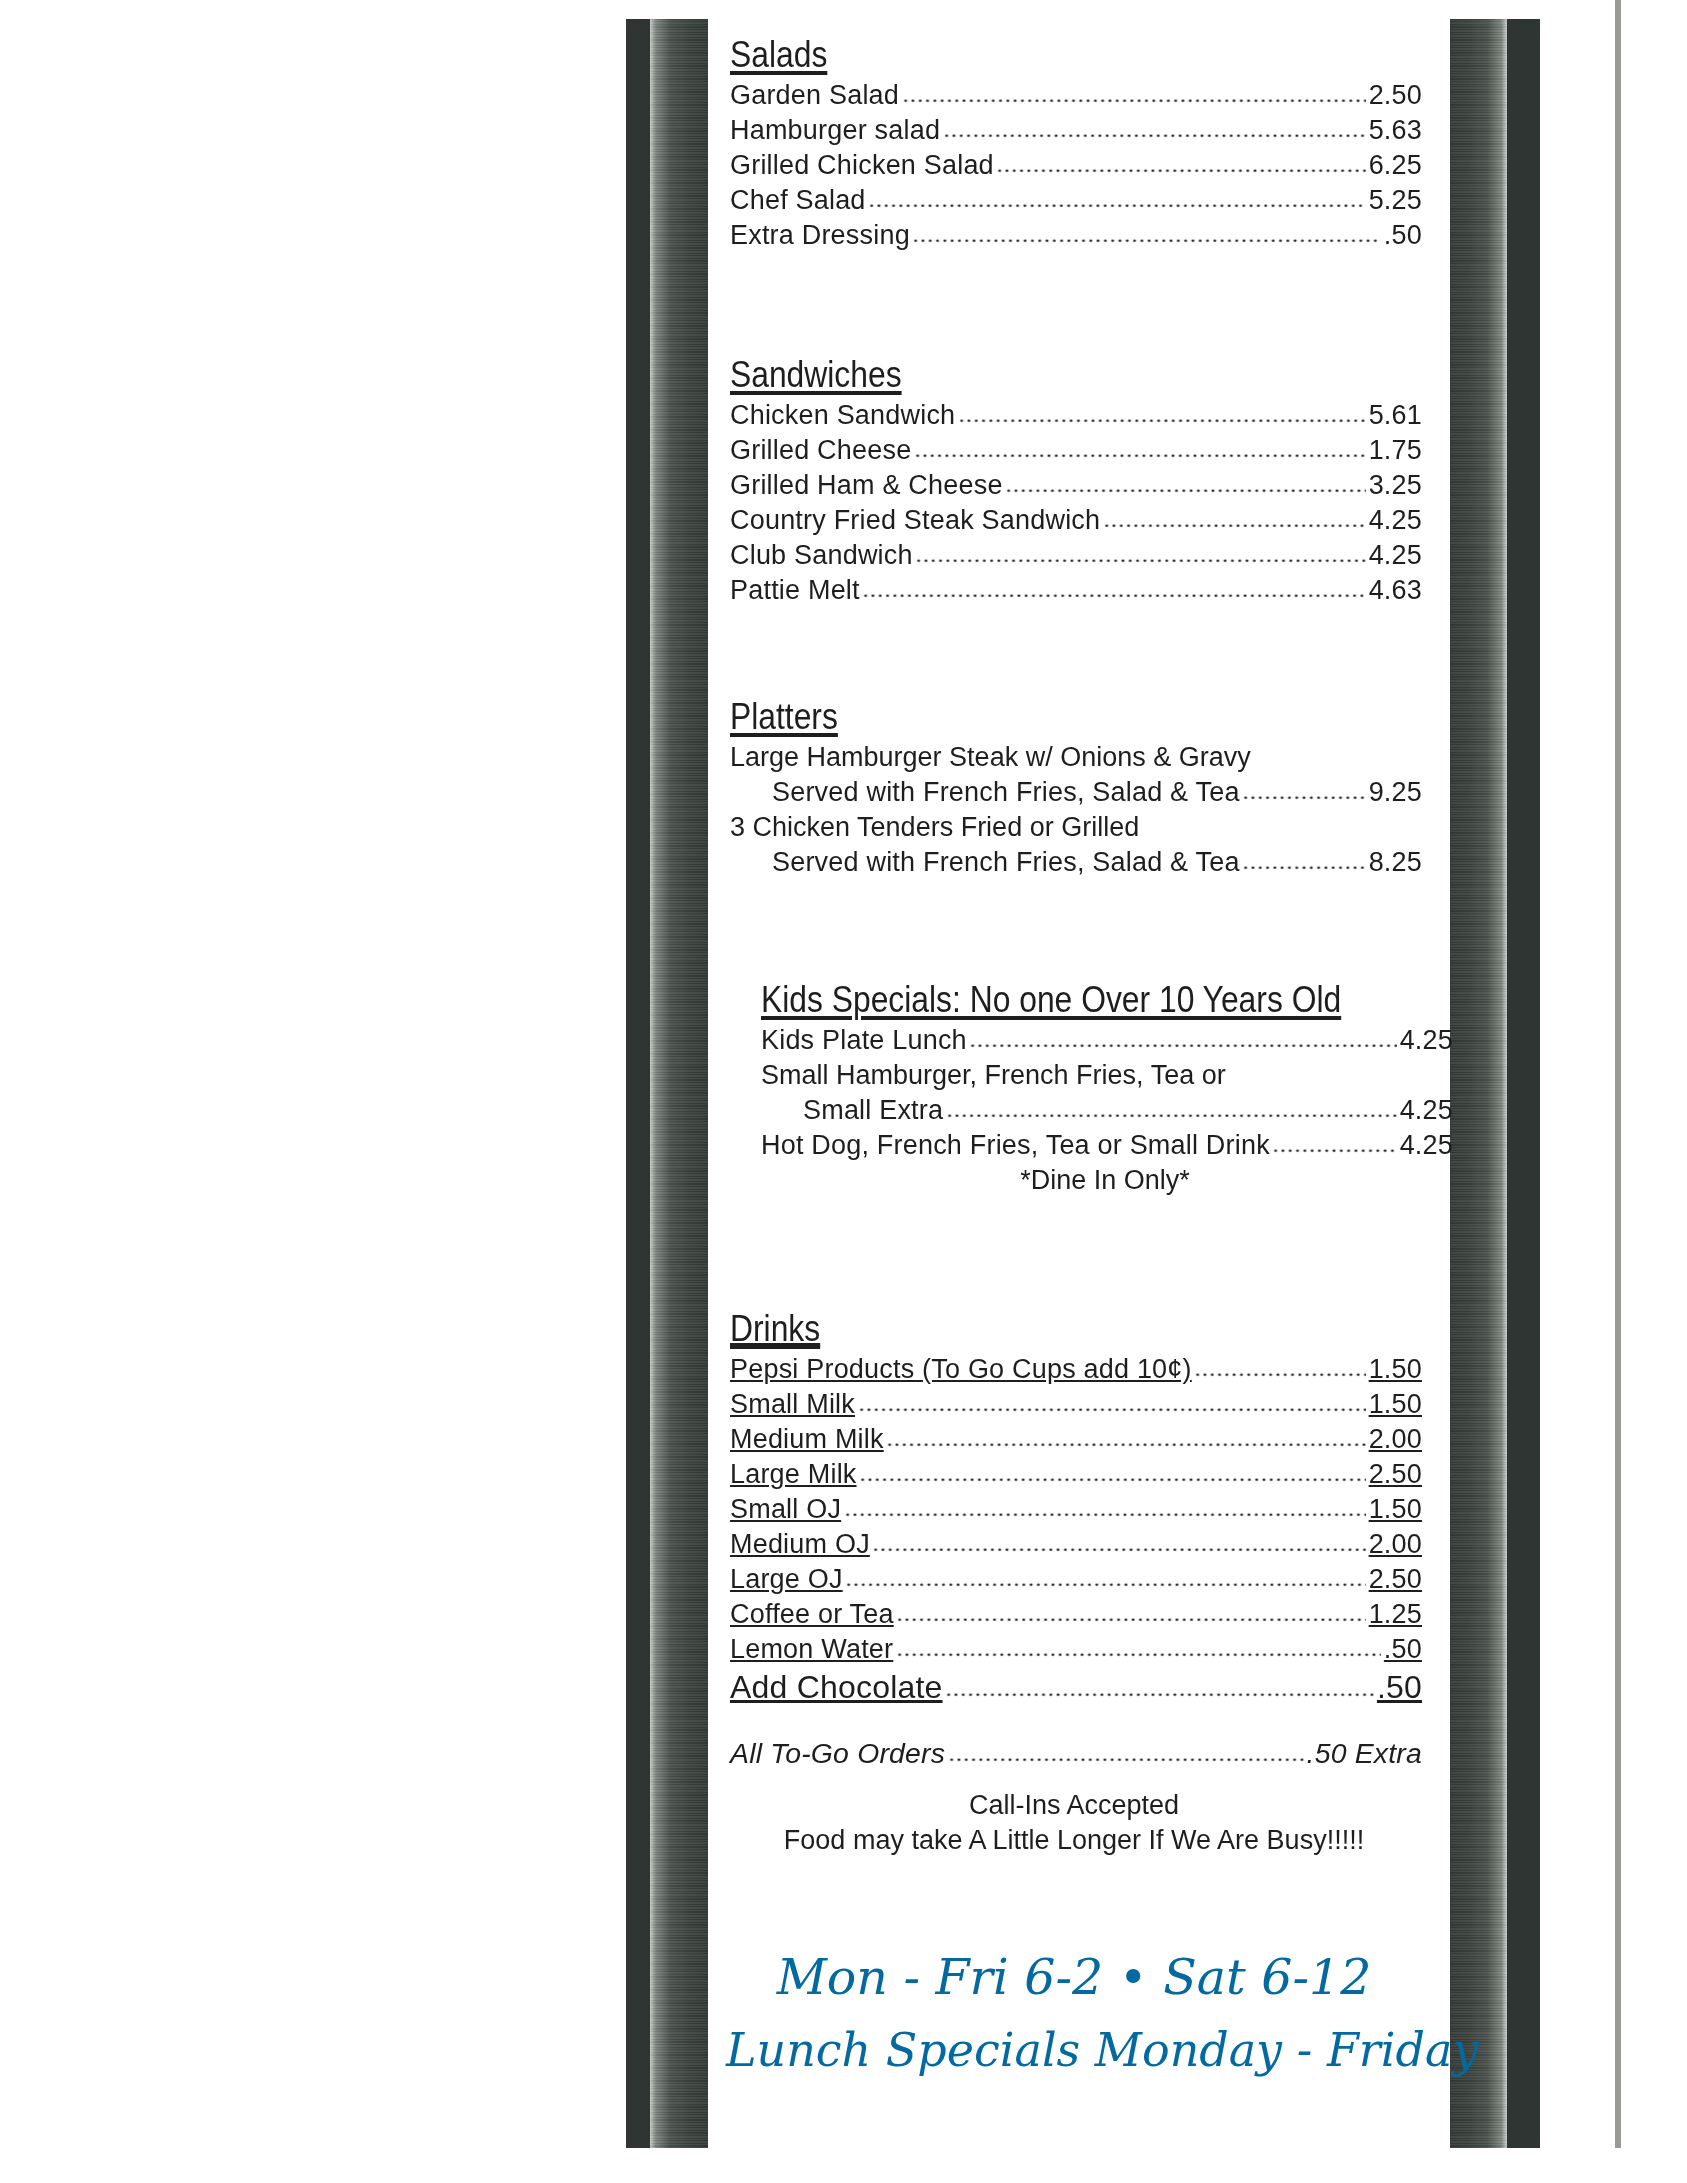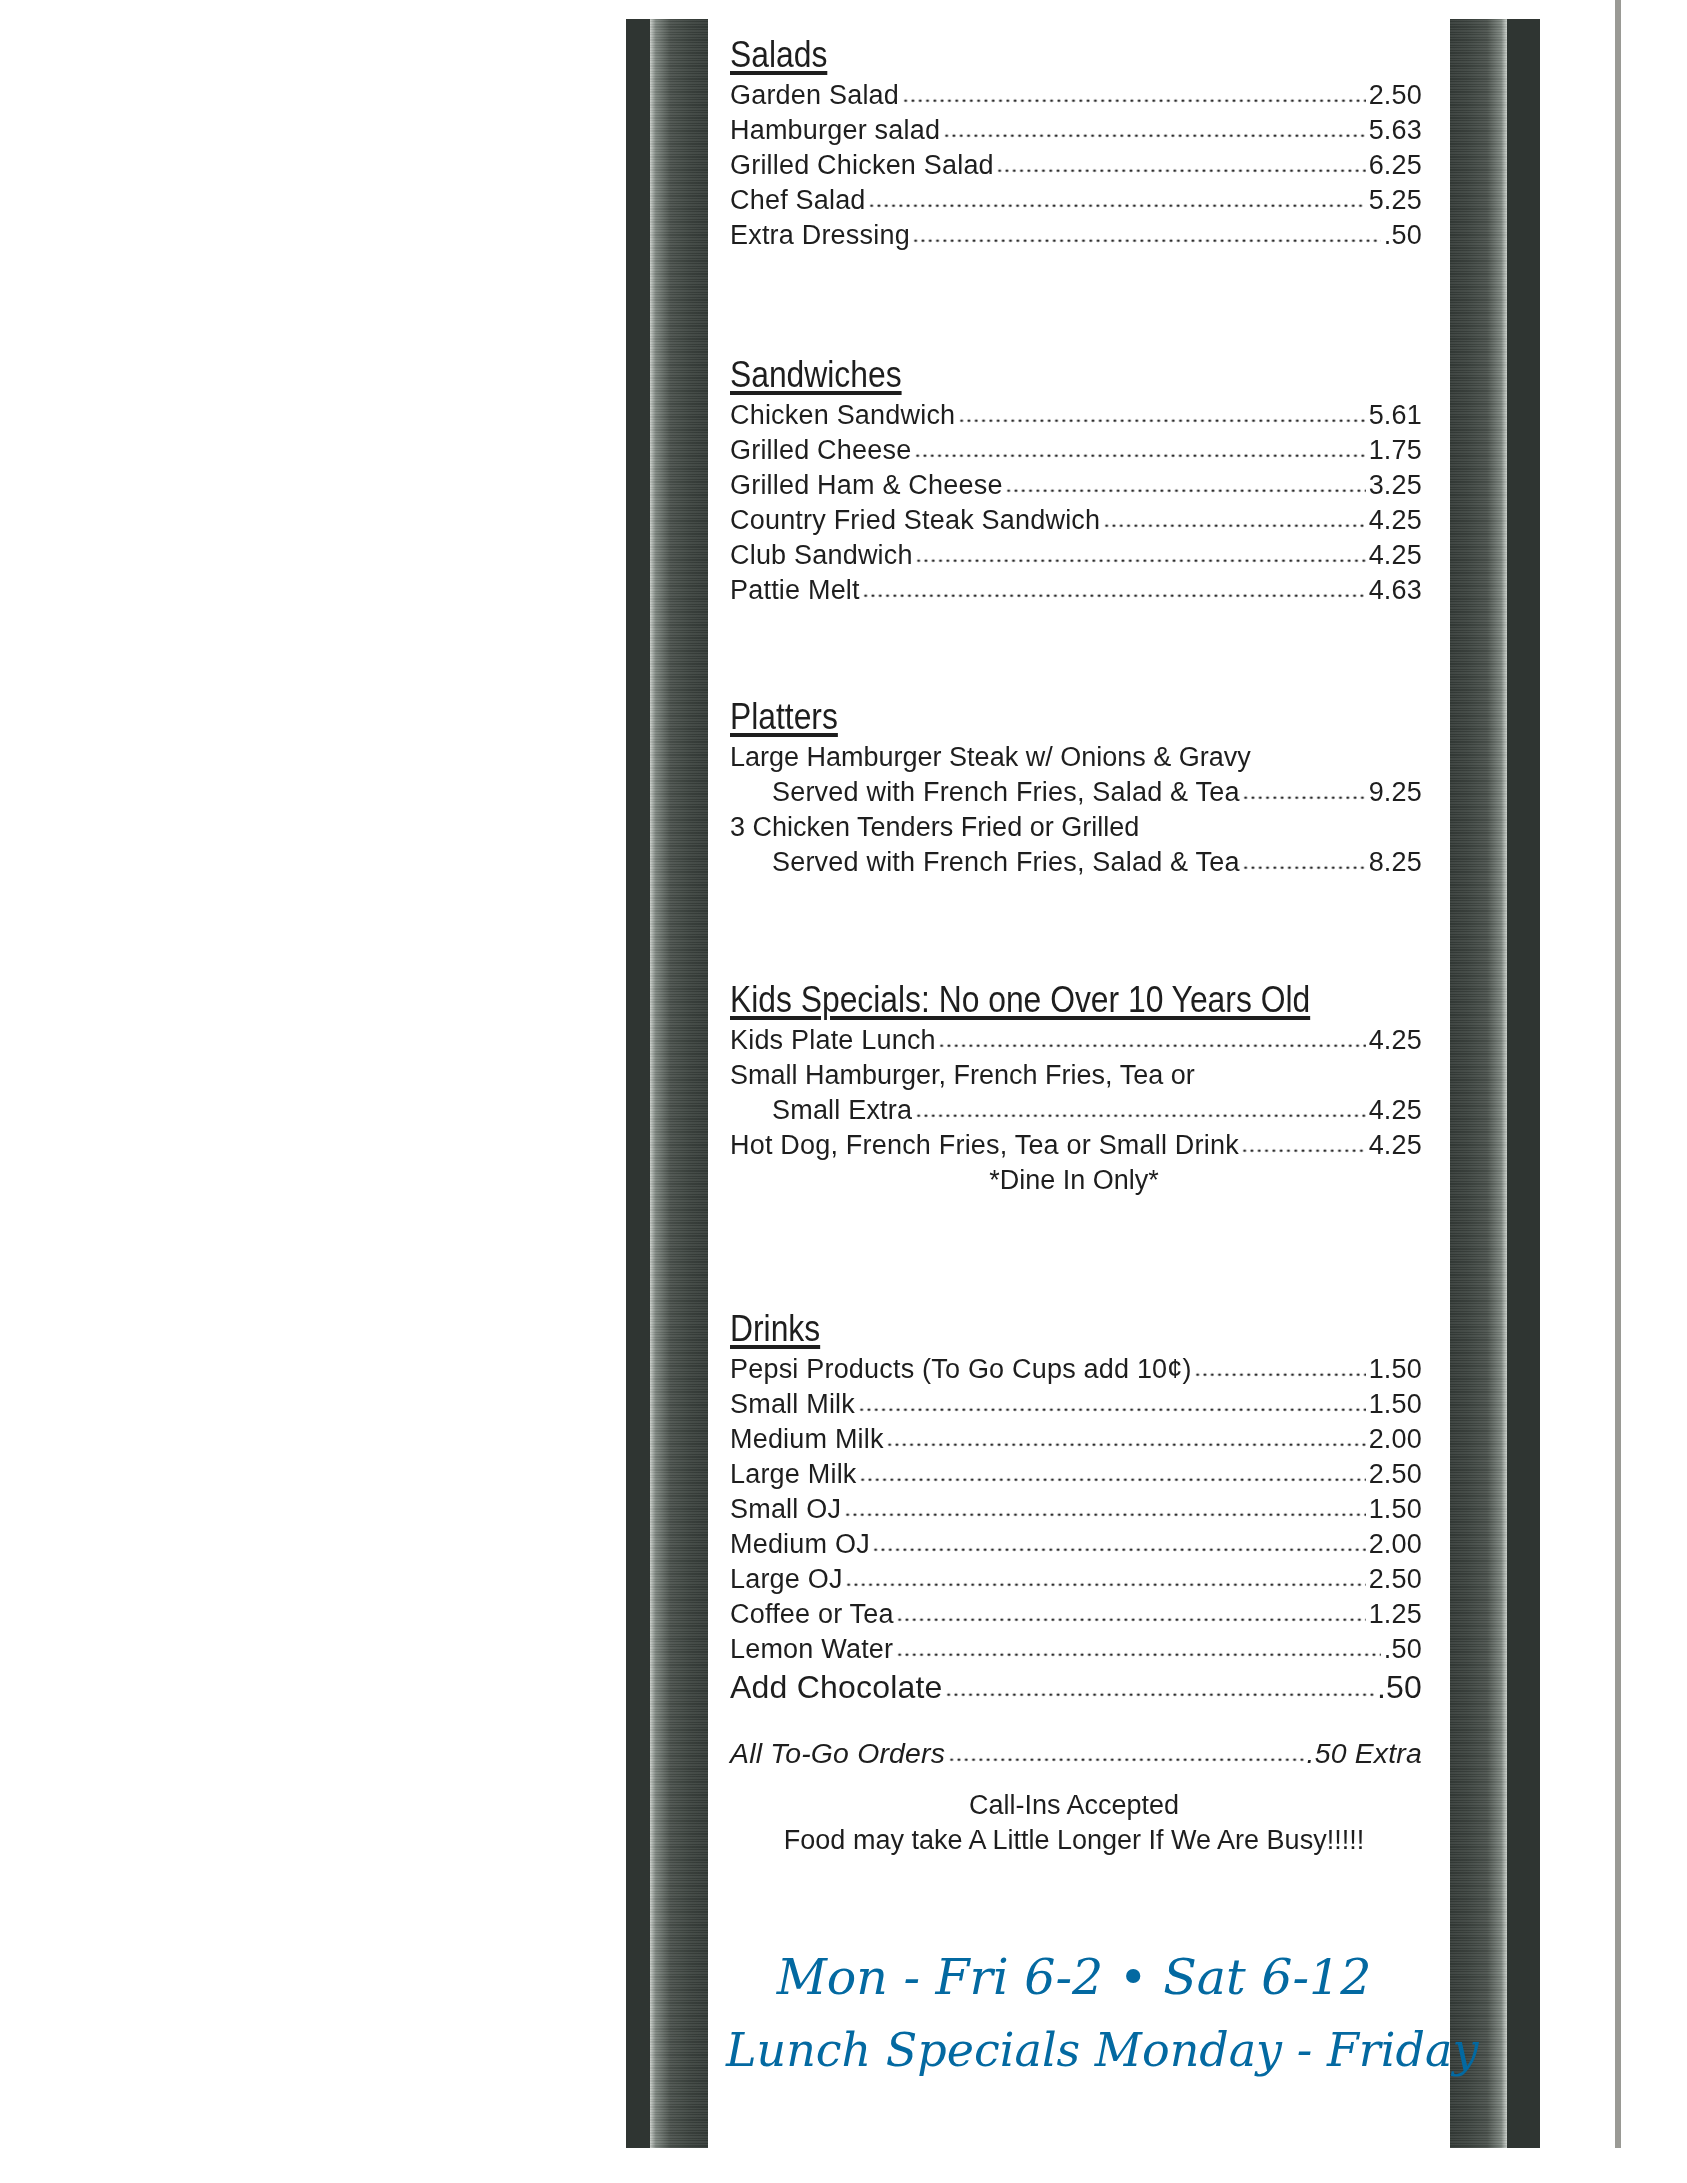--- a/index.html
+++ b/index.html
@@ -196,42 +196,42 @@
       <span class="price">9.25</span>
     </div>
     <div class="line-only">3 Chicken Tenders Fried or Grilled</div>
     <div class="row">
       <span class="name indent">Served with French Fries, Salad &amp; Tea</span>
       <span class="leader"></span>
       <span class="price">8.25</span>
     </div>
   </div>
 
-  <div class="section" style="top:945px;">
+  <div class="section" style="top:945px;margin-left:31px;">
     <div class="heading">Kids Specials: No one Over 10 Years Old</div>
     <div class="row">
       <span class="name">Kids Plate Lunch</span>
       <span class="leader"></span>
       <span class="price">4.25</span>
     </div>
     <div class="line-only">Small Hamburger, French Fries, Tea or</div>
     <div class="row">
       <span class="name indent">Small Extra</span>
       <span class="leader"></span>
       <span class="price">4.25</span>
     </div>
     <div class="row">
       <span class="name">Hot Dog, French Fries, Tea or Small Drink</span>
       <span class="leader"></span>
       <span class="price">4.25</span>
     </div>
     <div class="center-note">*Dine In Only*</div>
   </div>
 
-  <div class="section" style="top:1274px;">
+  <div class="section" style="top:1274px;text-decoration:underline;">
     <div class="heading">Drinks</div>
     <div class="row">
       <span class="name">Pepsi Products (To Go Cups add 10¢)</span>
       <span class="leader"></span>
       <span class="price">1.50</span>
     </div>
     <div class="row">
       <span class="name">Small Milk</span>
       <span class="leader"></span>
       <span class="price">1.50</span>

